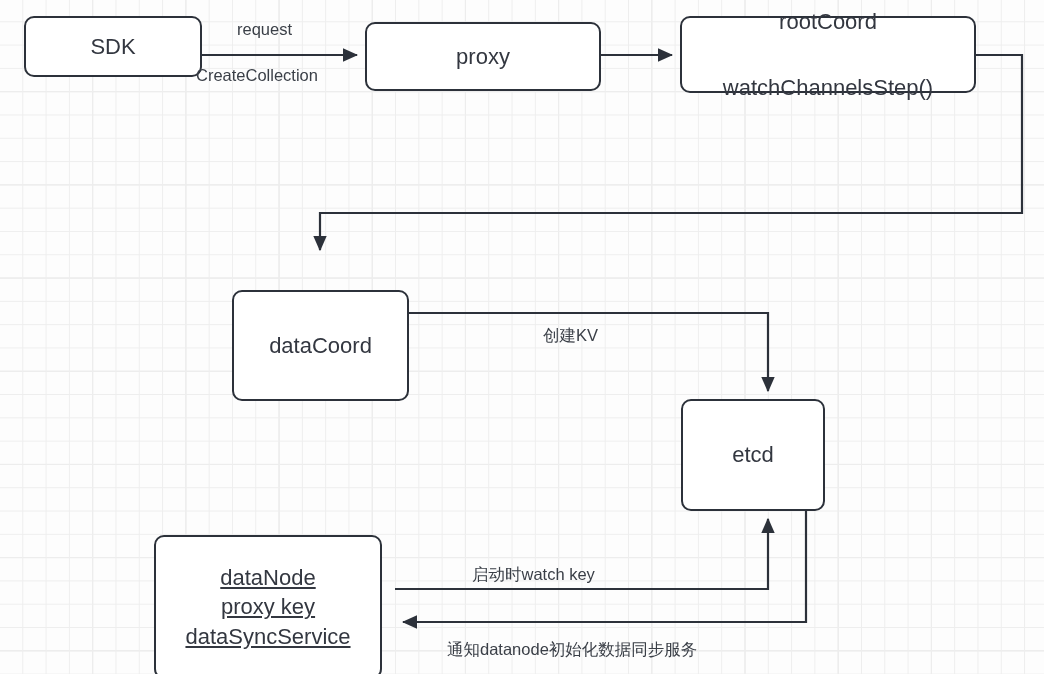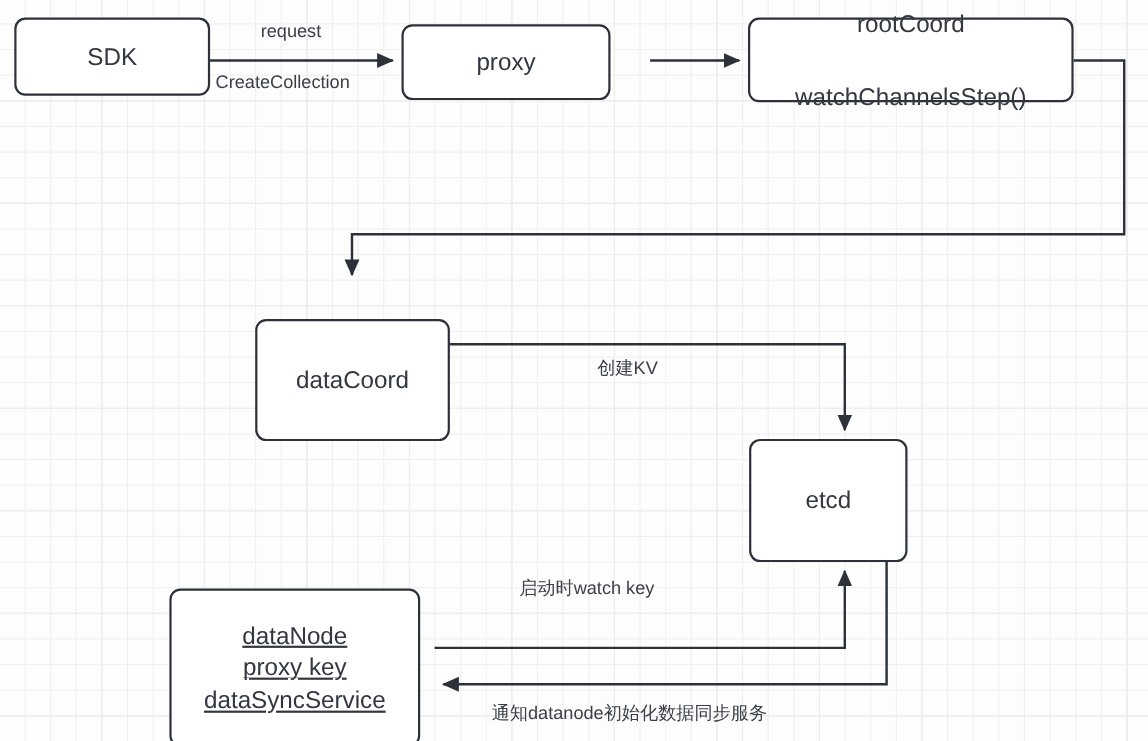--- a/index.html
+++ b/index.html
@@ -51,31 +51,31 @@
   }
   .node .line { display: block; }
   .edge-label {
     position: absolute;
     color: #3a3f47;
     font-size: 16.5px;
     line-height: 1.2;
     white-space: nowrap;
   }
   
-  #node-sdk        { left: 13px;  top: 16px;  width: 178px; height: 71px; align-items: center; }
-  #node-proxy      { left: 365px; top: 22px;  width: 190px; height: 69px; }
+  #node-sdk        { left: 24px;  top: 16px;  width: 178px; height: 61px; align-items: center; }
+  #node-proxy      { left: 365px; top: 22px;  width: 236px; height: 69px; }
   #node-rootcoord  { left: 680px; top: 16px;  width: 296px; height: 77px; gap: 37px; }
   #node-datacoord  { left: 232px; top: 258px; width: 177px; height: 111px; margin-top: 32px; }
   #node-etcd       { left: 681px; top: 399px; width: 144px; height: 112px; }
   #node-datanode   { left: 154px; top: 535px; width: 228px; height: 144px; text-decoration: underline; }
   
   #label-request          { left: 237px; top: 20px; text-align: center; }
   #label-createcollection { left: 196px; top: 66px; }
   #label-createkv         { left: 543px; top: 326px; }
-  #label-watchkey         { left: 472px; top: 526px; }
+  #label-watchkey         { left: 472px; top: 565px; }
   #label-notify           { left: 447px; top: 640px; }
 </style>
 </head>
 <body>
 
 <div id="canvas">
 
   <svg id="edges" viewBox="0 0 1044 674" width="1044" height="674">
     <defs>
       <marker id="arrow" viewBox="0 0 10 10" refX="9.2" refY="5" markerWidth="7" markerHeight="7" orient="auto-start-reverse">

